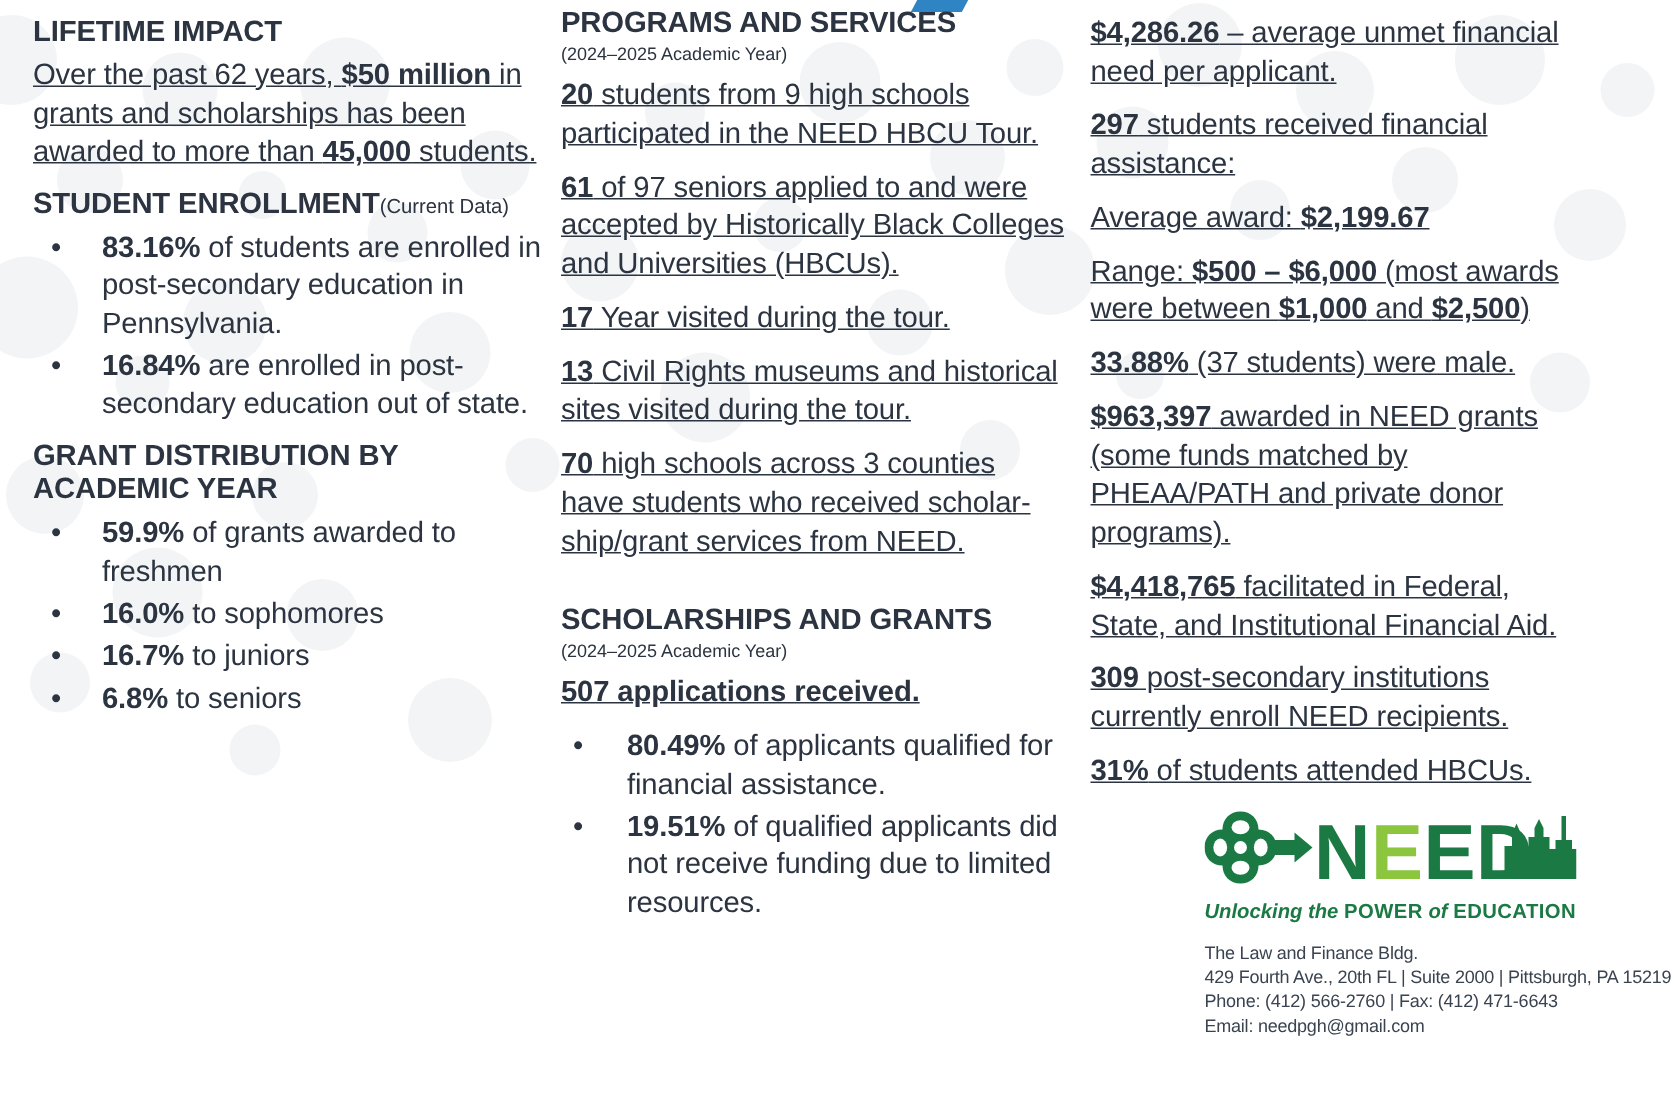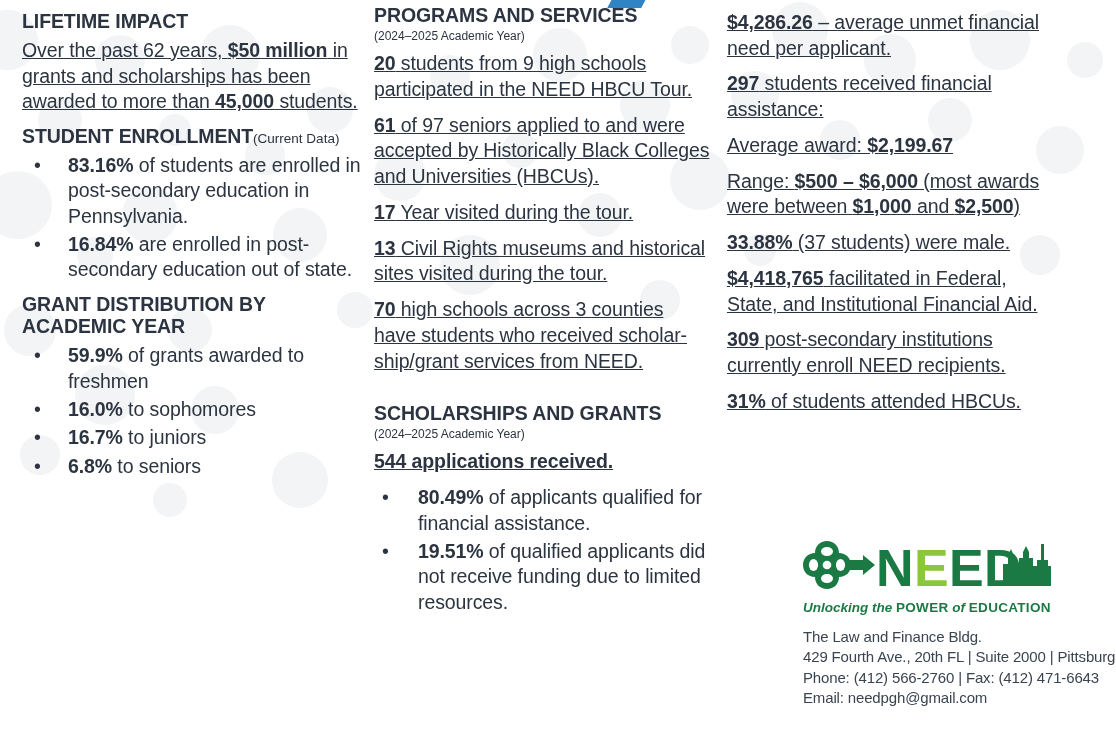--- a/index.html
+++ b/index.html
@@ -113,21 +113,21 @@
   .logo-block {
     position: absolute;
     left: 76px;
     top: 536px;
     width: 260px;
   }
   .logo-mark { display: block; }
   .tagline { display: block; margin-top: 1px; }
   .contact {
     margin-top: 11px;
-    font-size: 15px;
+    font-size: 12px;
     line-height: 1.35;
     color: #3a4450;
     letter-spacing: -0.15px;
     white-space: nowrap;
   }
   .contact div { margin: 0; }
 </style>
 </head>
 <body>
 
@@ -208,34 +208,35 @@
     <div>
         <p class="para"><span class="b">20</span><span> students from 9 high schools participated in the NEED HBCU Tour.</span></p>
         <p class="para"><span class="b">61</span><span> of 97 seniors applied to and were accepted by Historically Black Colleges and Universities (HBCUs).</span></p>
         <p class="para"><span class="b">17</span><span> Year visited during the tour.</span></p>
         <p class="para"><span class="b">13</span><span>  Civil Rights museums and historical sites visited during the tour.</span></p>
         <p class="para"><span class="b">70</span><span> high schools across 3 counties have students who received scholar-ship/grant services from NEED.</span></p>
       </div>
 
     <h2 class="sec-head" style="margin-top:28px;">SCHOLARSHIPS AND GRANTS</h2>
     <div class="sec-sub">(2024–2025 Academic Year)</div>
-    <p class="para"><span class="b">544 applications received.</span></p>
+    <p class="para"><span class="b">507 applications received.</span></p>
     <ul class="bullets">
         <li><span class="dot">•</span><span class="b">80.49%</span><span> of applicants qualified for financial assistance.</span></li>
         <li><span class="dot">•</span><span class="b">19.51%</span><span> of qualified applicants did not receive funding due to limited resources.</span></li>
       </ul>
   </div>
 
   <div class="col" id="col-3">
     <div>
         <p class="para"><span class="b">$4,286.26</span><span> – average unmet financial need per applicant.</span></p>
         <p class="para"><span class="b">297</span><span> students received financial assistance:</span></p>
         <p class="para"><span>Average award: </span><span class="b">$2,199.67</span></p>
         <p class="para"><span>Range: </span><span class="b">$500 – $6,000</span><span> (most awards were between </span><span class="b">$1,000</span><span> and </span><span class="b">$2,500</span><span>)</span></p>
         <p class="para"><span class="b">33.88%</span><span> (37 students) were male.</span></p>
+        <p class="para"><span class="b">$963,397</span><span> awarded in NEED grants (some funds matched by PHEAA/PATH and private donor programs).</span></p>
         <p class="para"><span class="b">$4,418,765</span><span> facilitated in Federal, State, and Institutional Financial Aid.</span></p>
         <p class="para"><span class="b">309</span><span> post-secondary institutions currently enroll NEED recipients.</span></p>
         <p class="para"><span class="b">31%</span><span> of students attended HBCUs.</span></p>
       </div>
   </div>
 
   <div class="col" id="col-3-logo" style="left:727px; width:330px; top:0;">
     <div class="logo-block">
 
       <svg class="logo-mark" width="248" height="62" viewBox="0 0 248 62" xmlns="http://www.w3.org/2000/svg">

